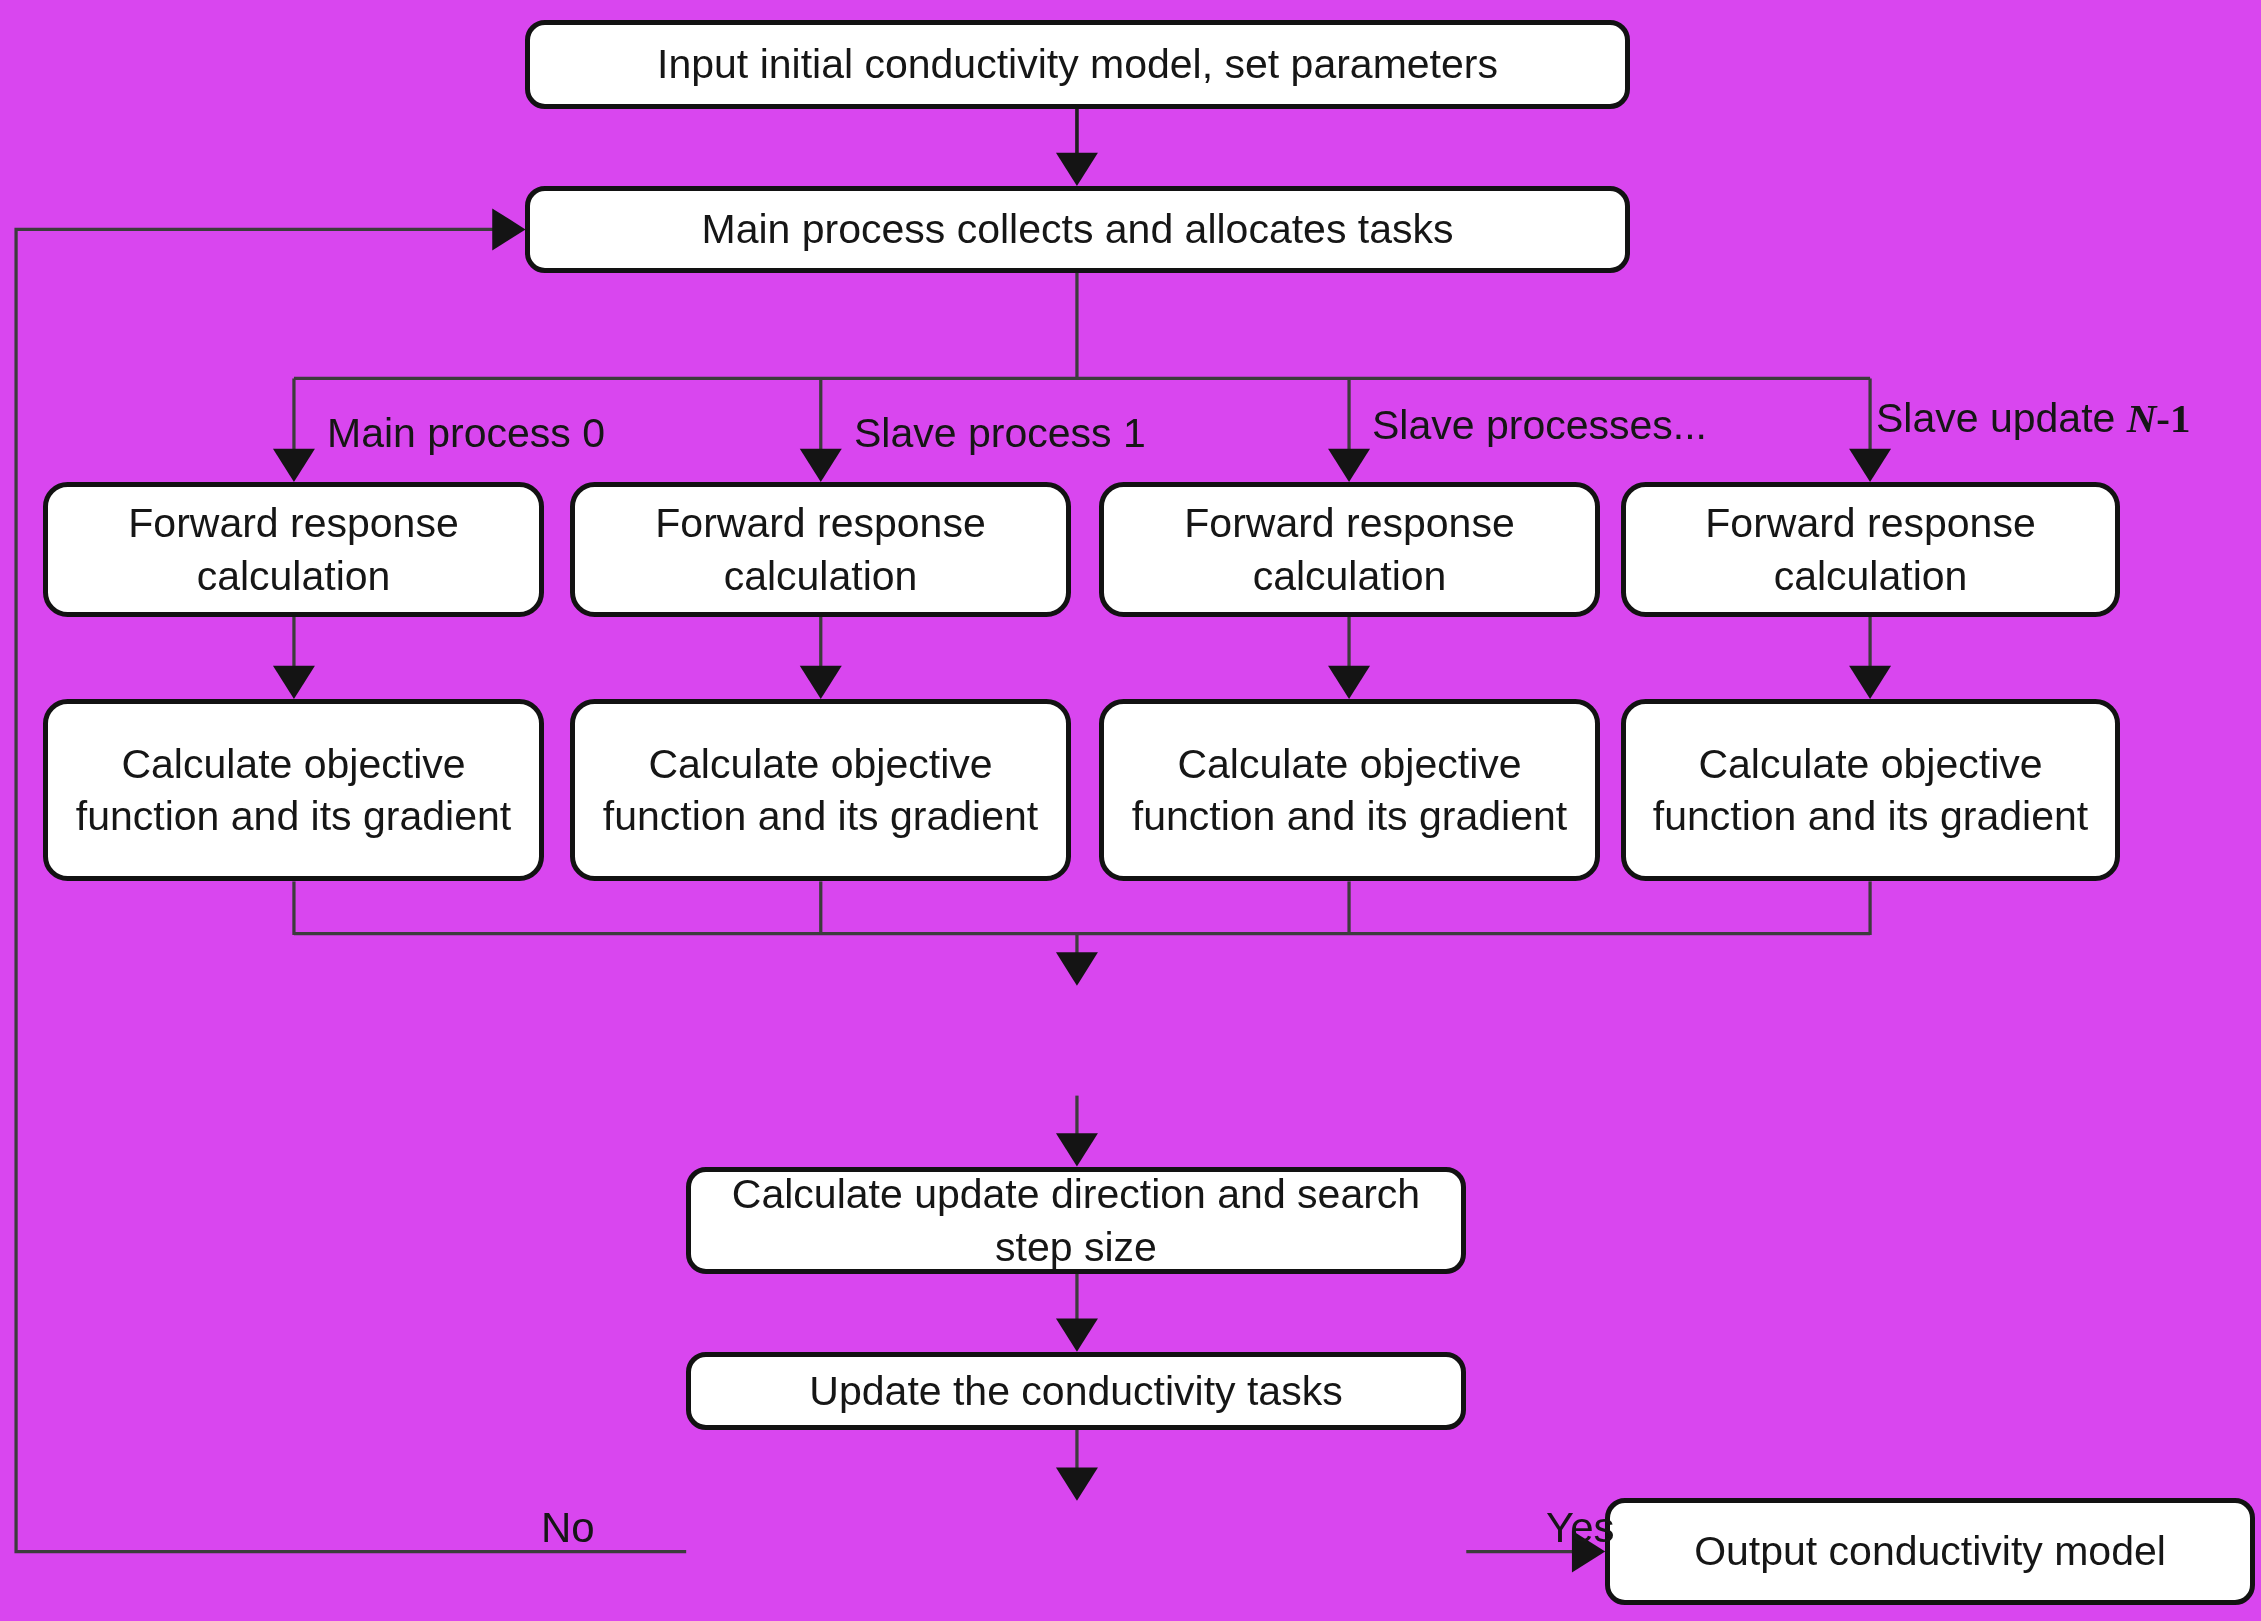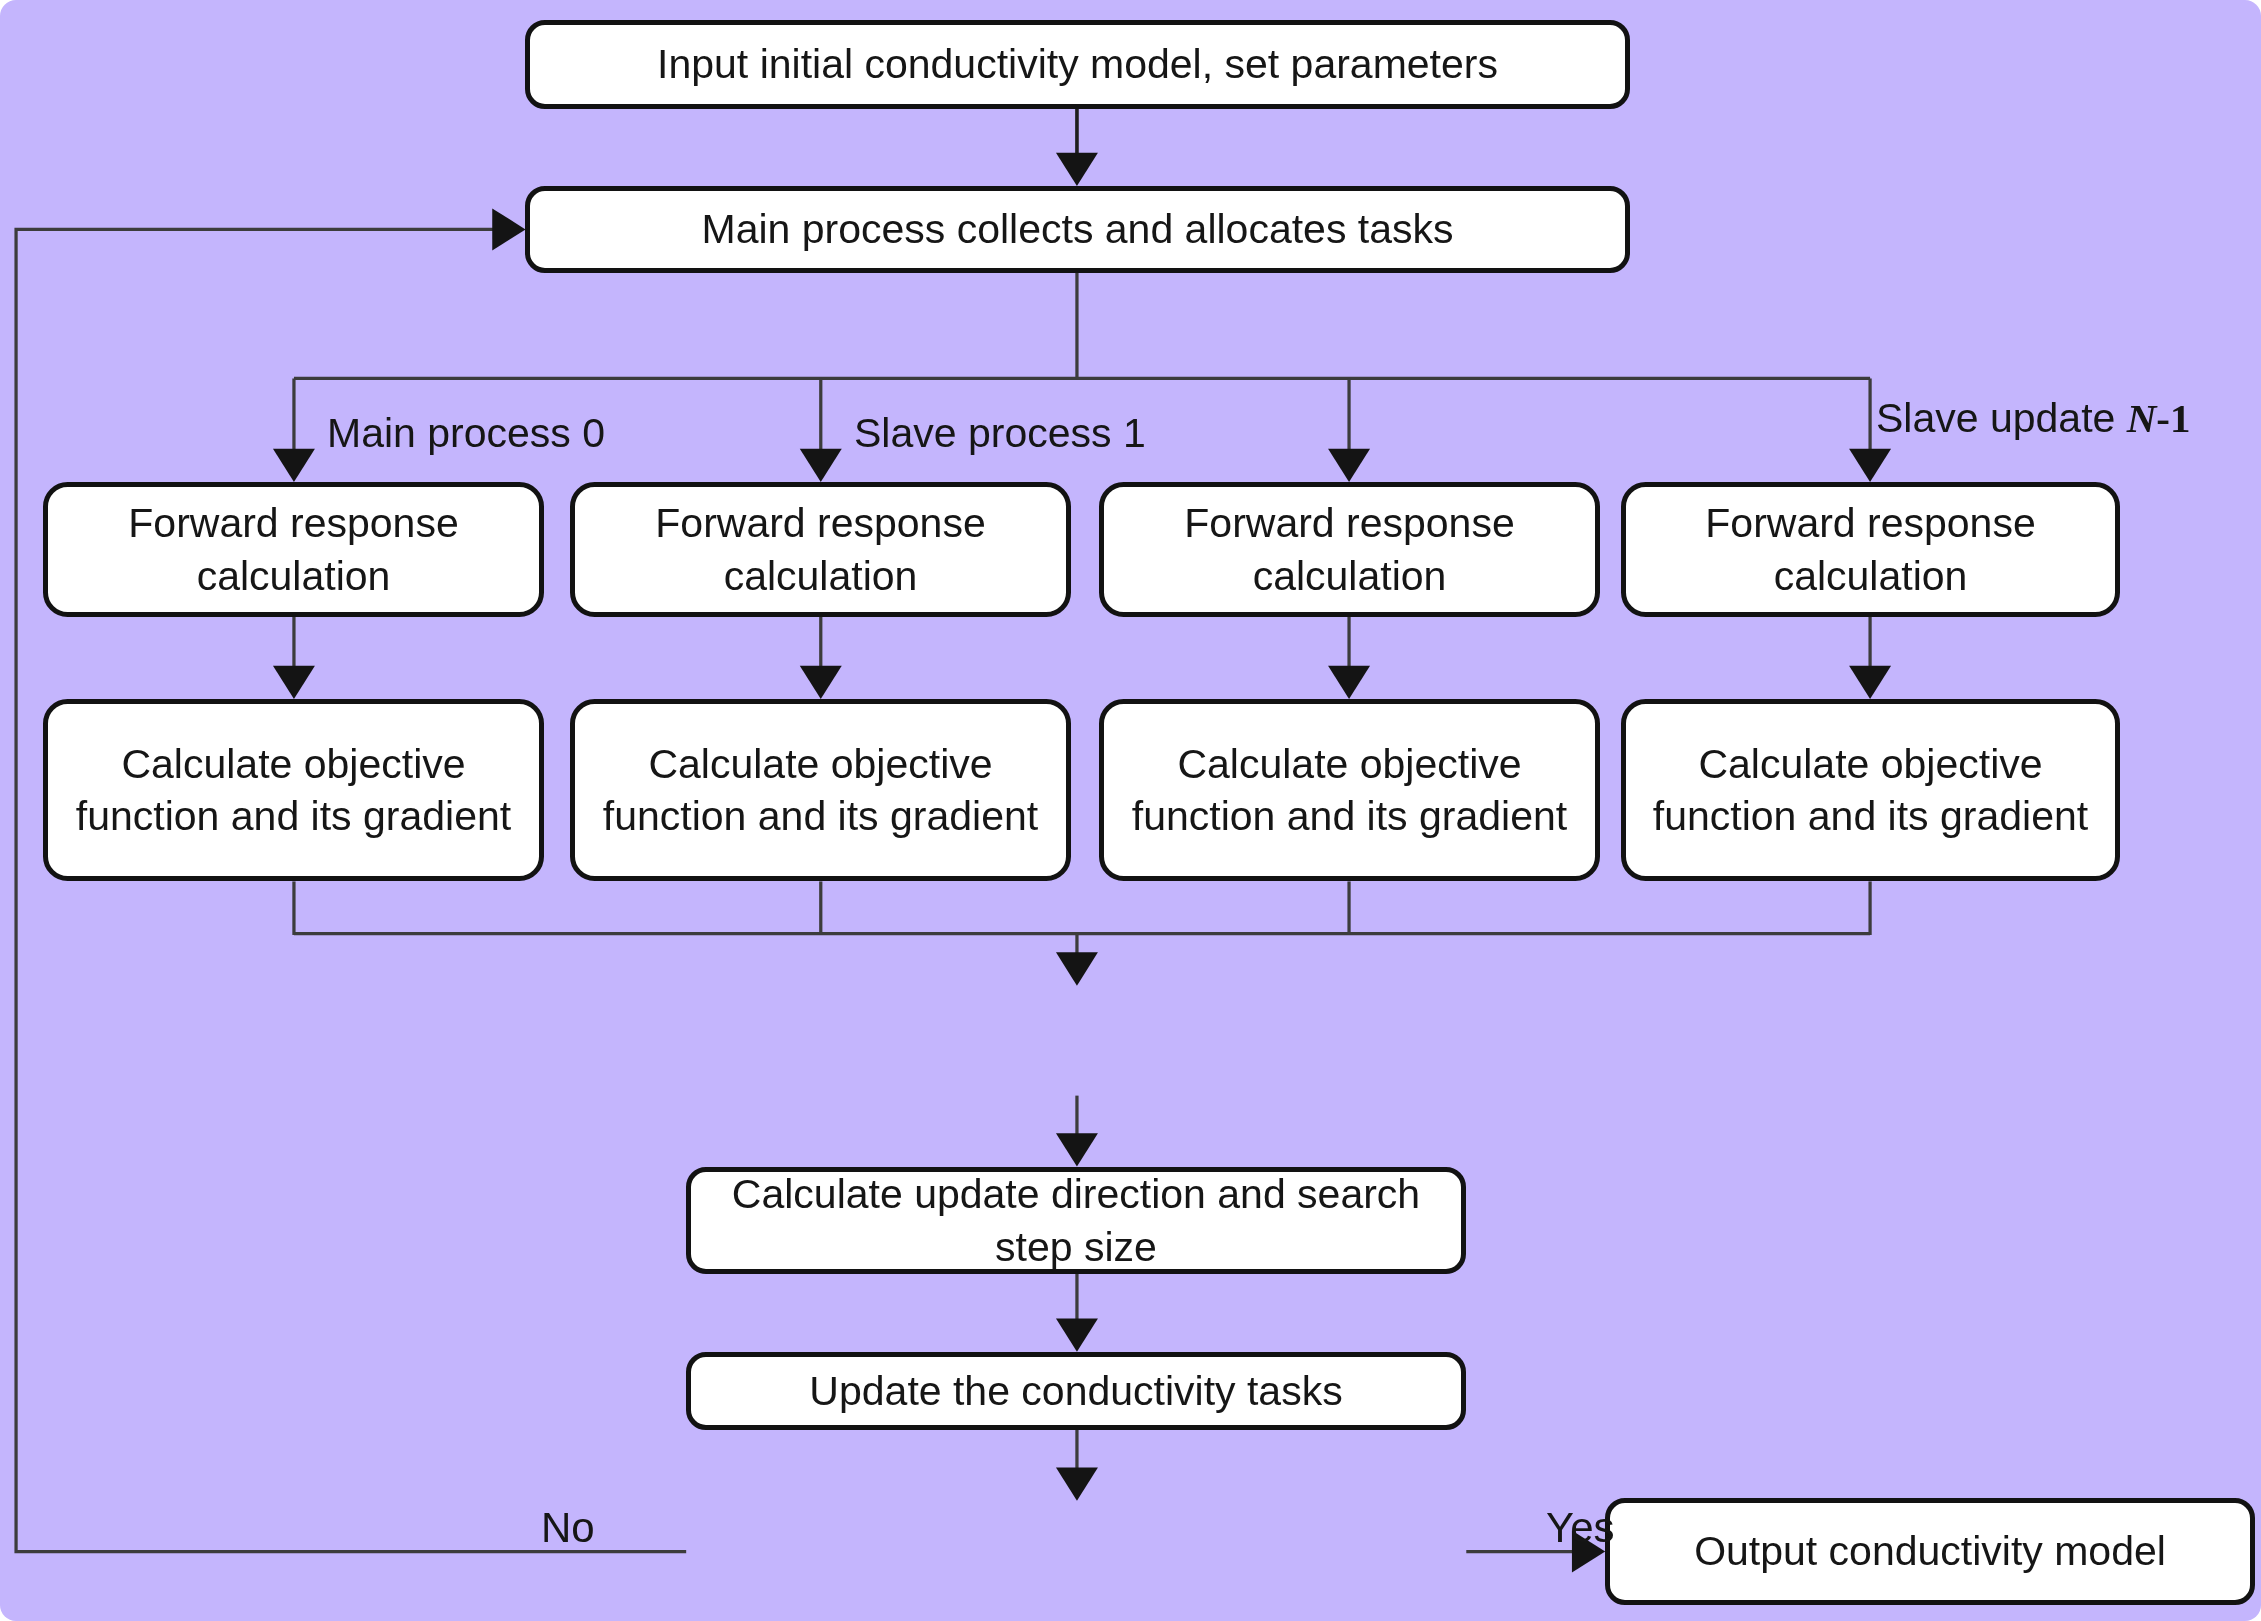--- a/index.html
+++ b/index.html
@@ -4,25 +4,24 @@
 <style>
   html, body {
     margin: 0;
     padding: 0;
     background: #ffffff;
   }
   .canvas {
     position: relative;
     width: 2261px;
     height: 1621px;
-    background: #c4b5fd;
+    background: #d946ef;
     font-family: "Liberation Sans", sans-serif;
     color: #161616;
     overflow: hidden;
-    border-radius: 16px;
   }
   svg.edge-layer {
     position: absolute;
     left: 0;
     top: 0;
     width: 2261px;
     height: 1621px;
   }
   svg.edge-layer line,
   svg.edge-layer polyline {
@@ -179,20 +178,23 @@
   <div class="node" style="left:525px; top:186px; width:1105px; height:87px;">
     <span>Main process collects and allocates tasks</span>
   </div>
 
   <div class="branch-label" style="left:327px; top:410px;">
     <span>Main process 0</span>
   </div>
   <div class="branch-label" style="left:854px; top:410px;">
     <span>Slave process 1</span>
   </div>
+  <div class="branch-label" style="left:1372px; top:402px;">
+    <span>Slave processes...</span>
+  </div>
   <div class="branch-label" style="left:1876px; top:394px;">
     <span>Slave update </span><span class="nvar">N</span><span class="nsuffix">-1</span>
   </div>
 
   <div class="node round-more" style="left:43px; top:482px; width:501px; height:135px;">
     <span>Forward response calculation</span>
   </div>
   <div class="node round-more" style="left:570px; top:482px; width:501px; height:135px;">
     <span>Forward response calculation</span>
   </div>

